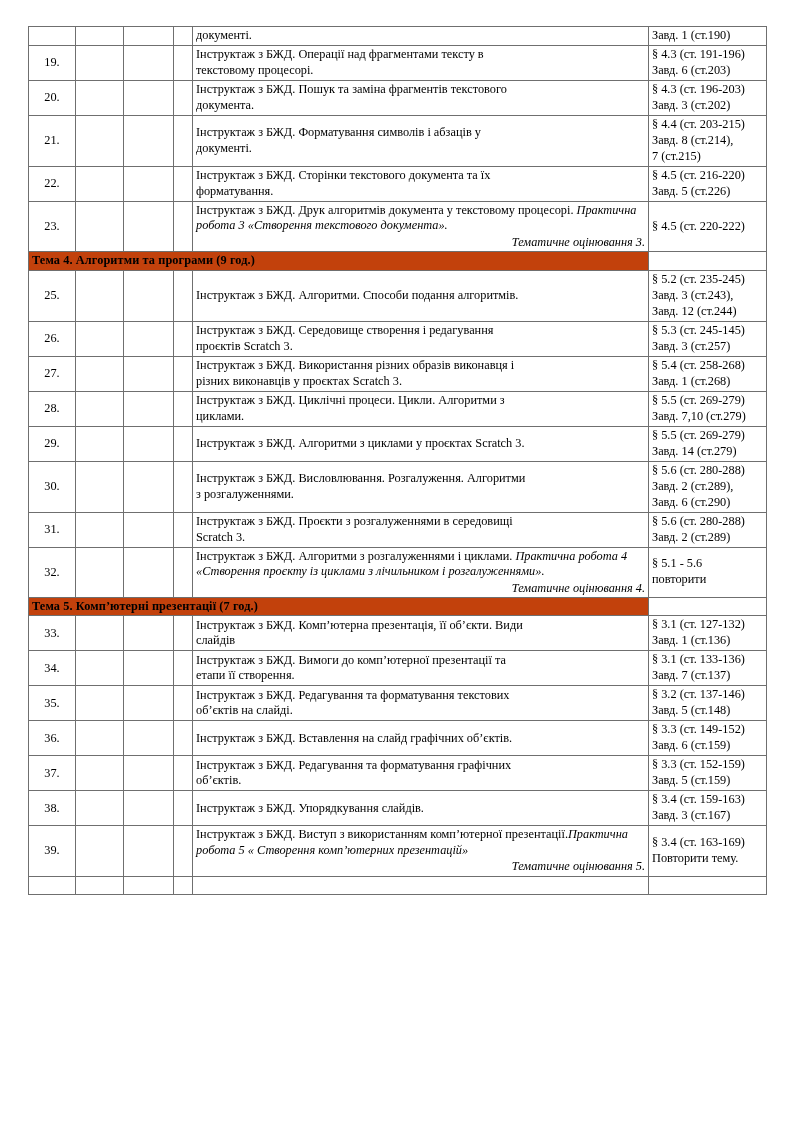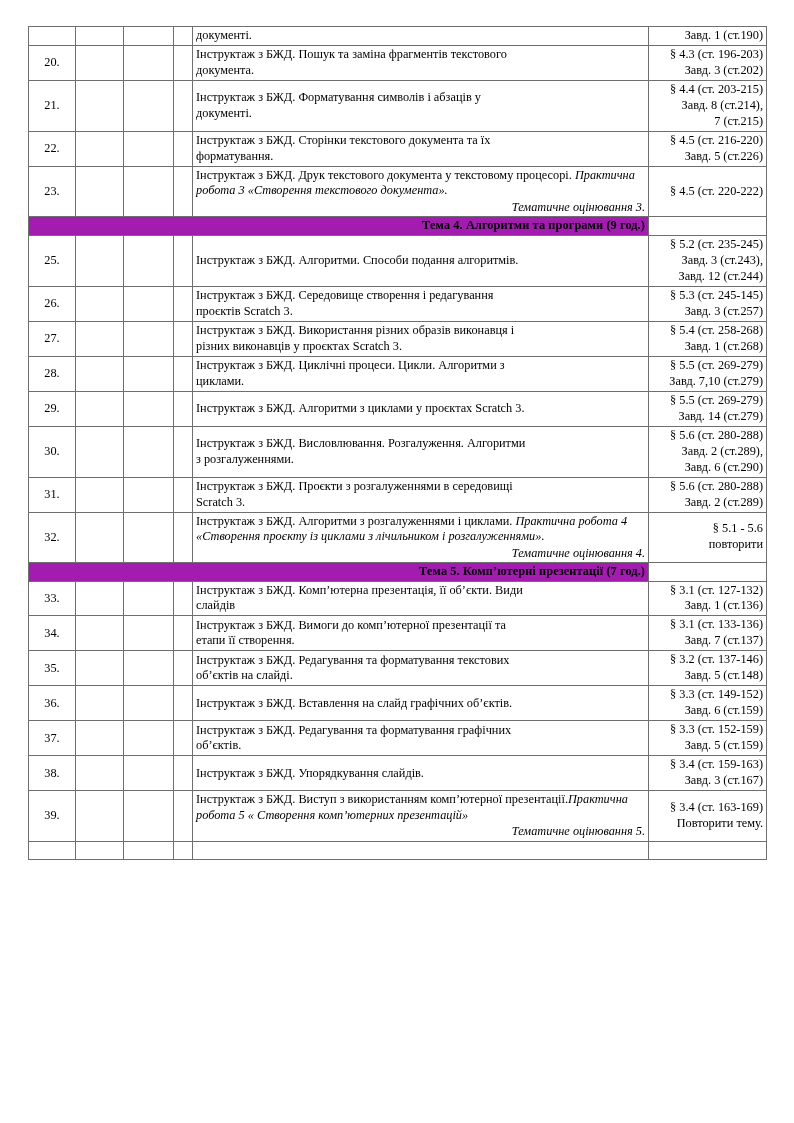--- a/index.html
+++ b/index.html
@@ -51,29 +51,29 @@
     vertical-align: top;
     padding-top: 2px;
   }
   td.blank { }
   td.topic {
     text-align: left;
     padding-left: 7px;
     padding-right: 5px;
   }
   td.ref {
-    text-align: right;
+    text-align: left;
     padding-left: 2px;
     padding-right: 2px;
     line-height: 1.3;
   }
 
   td.section-header {
-    background: #a21caf;
-    text-align: right;
+    background: #c2410c;
+    text-align: left;
     font-weight: bold;
     padding: 3px 4px;
     letter-spacing: 0.1px;
   }
 
   .pw {           
     font-style: italic;
   }
   .assess {       
     font-style: italic;
@@ -104,20 +104,34 @@
           <td class="blank">&nbsp;</td>
           <td class="blank">&nbsp;</td>
           <td class="topic">
             <span class="line">документі.</span>
           </td>
           <td class="ref">
             <span class="line">Завд. 1 (ст.190)</span>
           </td>
         </tr>
         <tr>
+          <td class="num">19.</td>
+          <td class="blank">&nbsp;</td>
+          <td class="blank">&nbsp;</td>
+          <td class="blank">&nbsp;</td>
+          <td class="topic">
+            <span class="line">Інструктаж з БЖД. Операції над фрагментами тексту в</span>
+            <span class="line">текстовому процесорі.</span>
+          </td>
+          <td class="ref">
+            <span class="line">§ 4.3 (ст. 191-196)</span>
+            <span class="line">Завд. 6 (ст.203)</span>
+          </td>
+        </tr>
+        <tr>
           <td class="num">20.</td>
           <td class="blank">&nbsp;</td>
           <td class="blank">&nbsp;</td>
           <td class="blank">&nbsp;</td>
           <td class="topic">
             <span class="line">Інструктаж з БЖД. Пошук та заміна фрагментів текстового</span>
             <span class="line">документа.</span>
           </td>
           <td class="ref">
             <span class="line">§ 4.3 (ст. 196-203)</span>
@@ -151,21 +165,21 @@
           <td class="ref">
             <span class="line">§ 4.5 (ст. 216-220)</span>
             <span class="line">Завд. 5 (ст.226)</span>
           </td>
         </tr>
         <tr>
           <td class="num">23.</td>
           <td class="blank">&nbsp;</td>
           <td class="blank">&nbsp;</td>
           <td class="blank">&nbsp;</td>
-          <td class="topic"><span><span>Інструктаж з БЖД. Друк текстового документа у текстовому процесорі. </span><span class="pw">Практична робота 3 «Створення текстового документа».</span></span><span class="assess">Тематичне оцінювання 3.</span></td>
+          <td class="topic"><span><span>Інструктаж з БЖД. Друк алгоритмів документа у текстовому процесорі. </span><span class="pw">Практична робота 3 «Створення текстового документа».</span></span><span class="assess">Тематичне оцінювання 3.</span></td>
           <td class="ref">
             <span class="line">§ 4.5 (ст. 220-222)</span>
           </td>
         </tr>
         <tr>
           <td class="section-header" colspan="5">Тема 4. Алгоритми та програми (9 год.)</td>
           <td class="ref"></td>
         </tr>
         <tr>
           <td class="num">25.</td>

